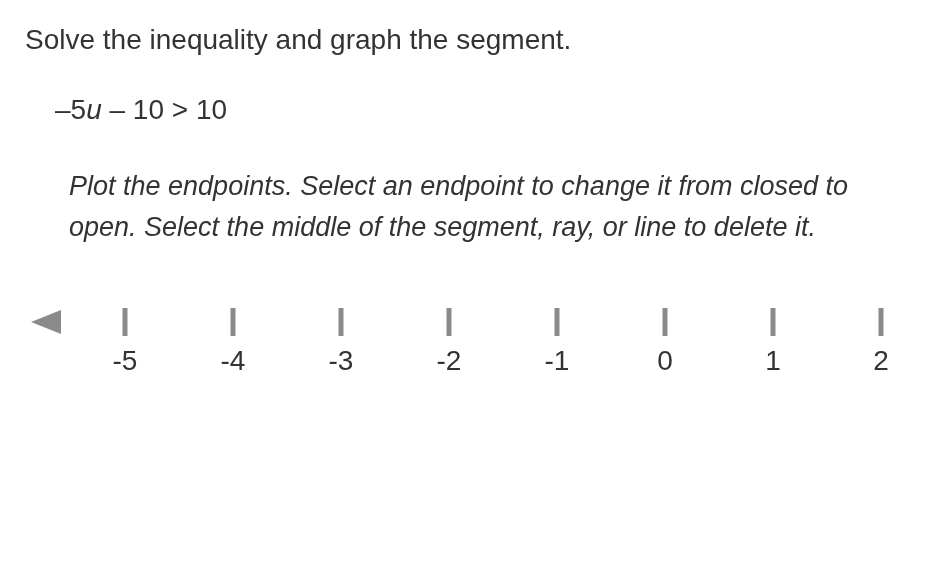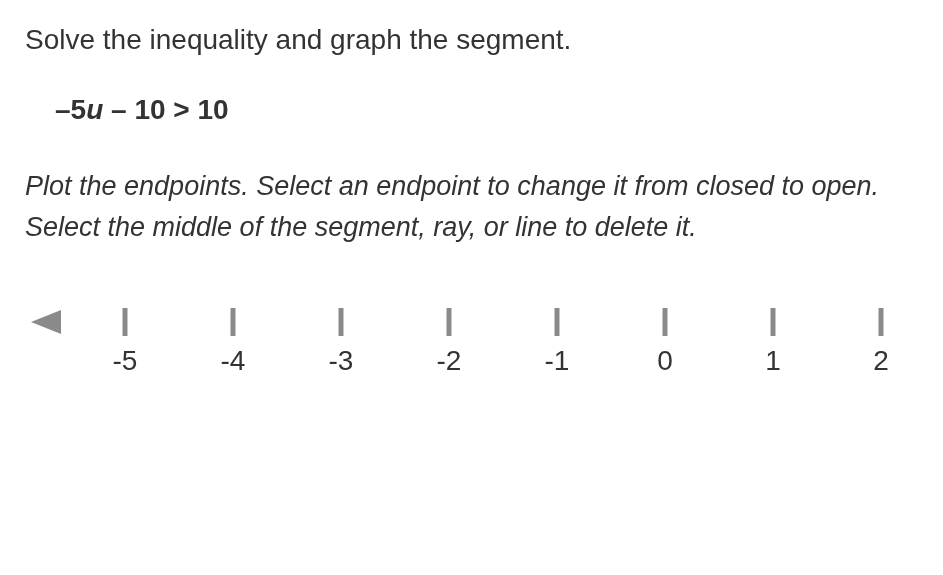--- a/index.html
+++ b/index.html
@@ -20,31 +20,31 @@
       color: #333;
       margin-bottom: 35px;
       line-height: 1.4;
     }
     .inequality {
       font-size: 28px;
       color: #333;
       margin-left: 30px;
       margin-bottom: 40px;
       font-family: Verdana, Geneva, sans-serif;
-      font-weight: bold;
     }
     .inequality .var {
       font-style: italic;
     }
     .instructions {
       font-size: 27px;
       font-style: italic;
       color: #333;
       line-height: 1.5;
       margin-bottom: 40px;
+      margin-left: 44px;
     }
     .numberline-wrap {
       position: relative;
       width: 890px;
       height: 100px;
       margin-top: 15px;
     }
     .numberline-svg {
       width: 890px;
       height: 100px;

